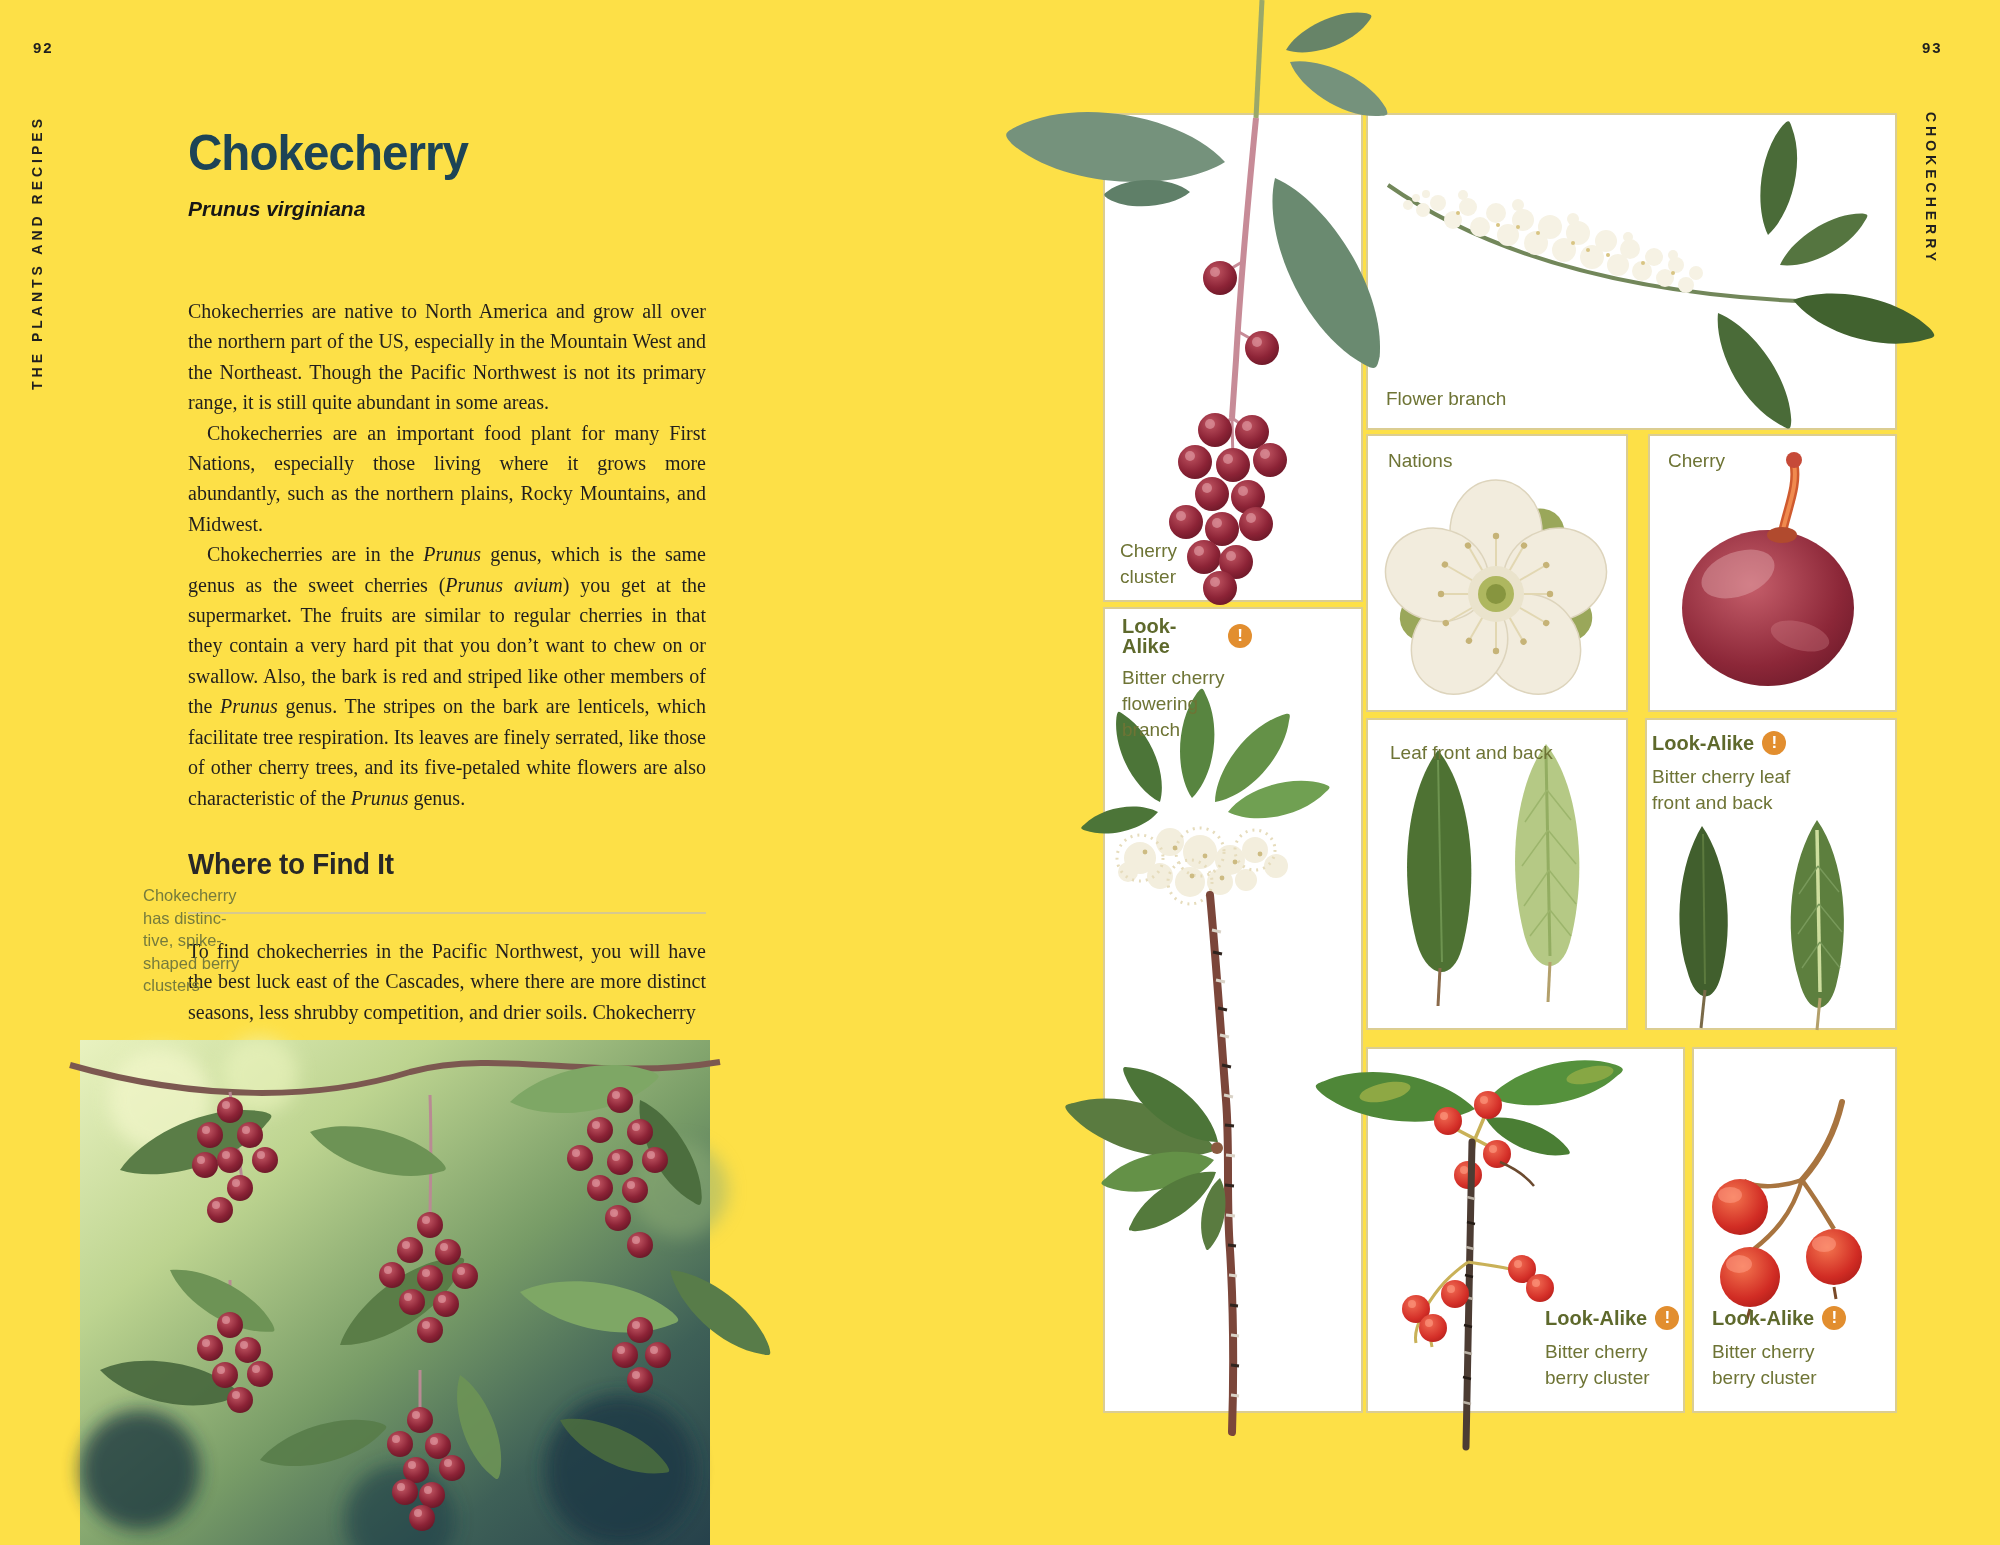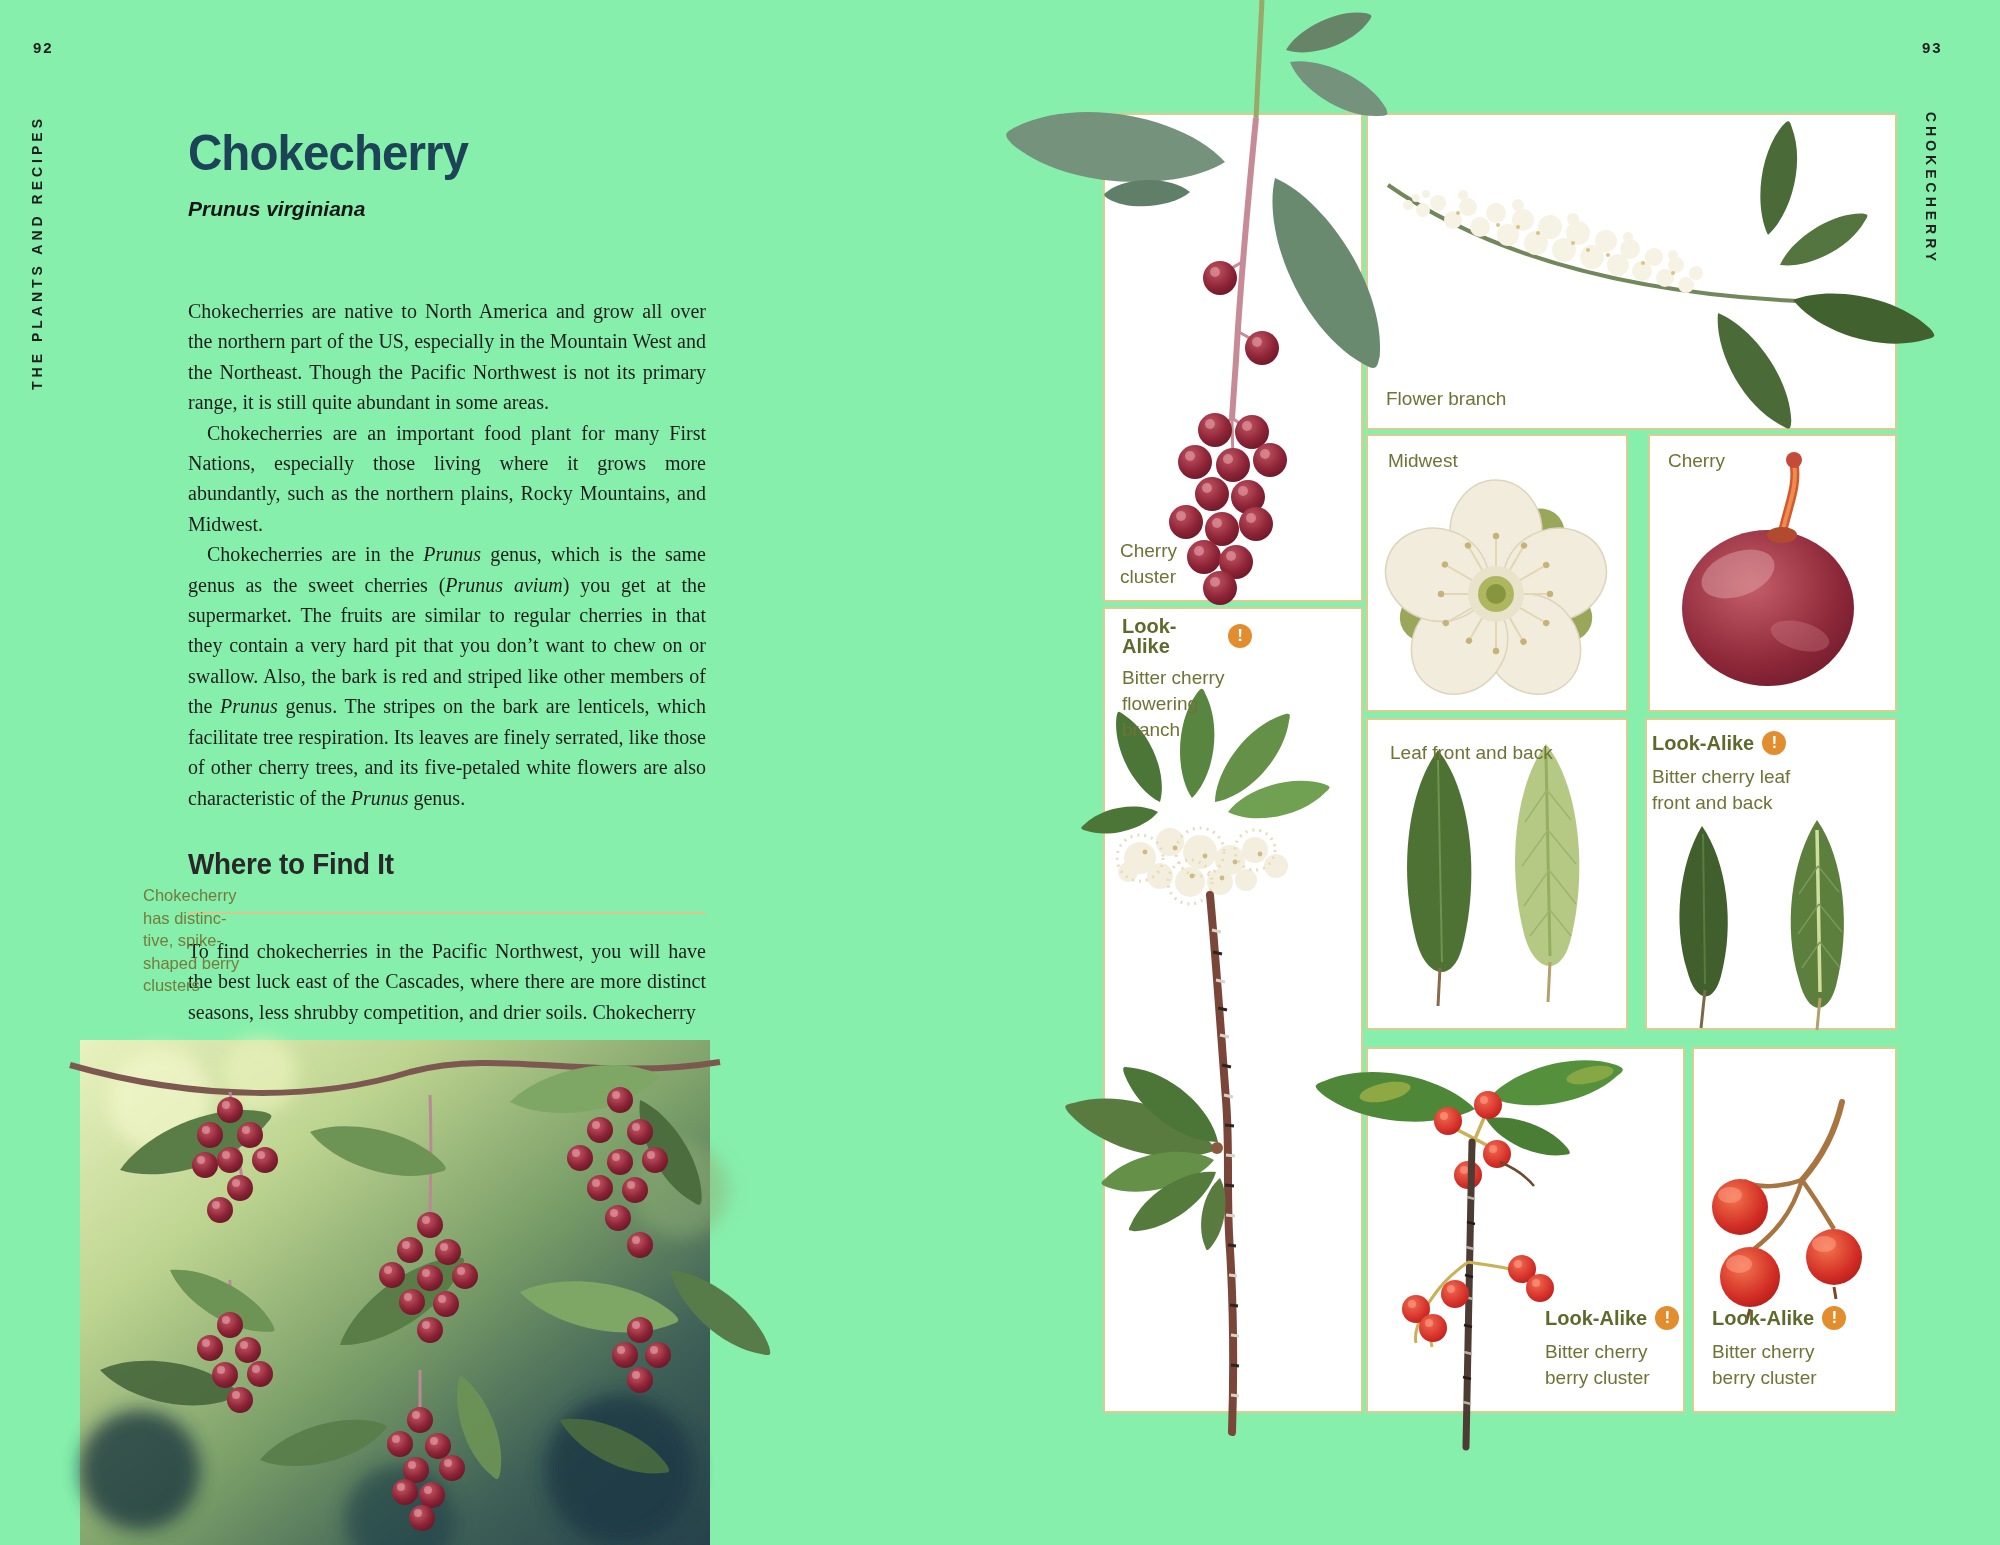--- a/index.html
+++ b/index.html
@@ -1,16 +1,16 @@
 <!DOCTYPE html>
 <html><head>
 <meta charset="utf-8">
 <style>
   html,body{margin:0;padding:0;background:#fff;}
-  .page{position:relative;width:2000px;height:1545px;background:#86efac;overflow:hidden;
+  .page{position:relative;width:2000px;height:1545px;background:#fde047;overflow:hidden;
         font-family:"Liberation Sans",sans-serif;color:#211f1d;}
   .abs{position:absolute;}
   .pagenum{font:700 15px/1 "Liberation Sans",sans-serif;letter-spacing:2px;color:#1f1f1f;}
   .vside{writing-mode:vertical-rl;font:700 14px/1 "Liberation Sans",sans-serif;
          letter-spacing:4px;color:#1f1f1f;white-space:nowrap;}
   .vflip{transform:rotate(180deg);}
   h1.title{margin:0;font:700 50px/1 "Liberation Sans",sans-serif;color:#1d4456;
            letter-spacing:-1px;transform:scaleX(.95);transform-origin:left;}
   .species{font:italic 600 21px/1.25 "Liberation Sans",sans-serif;color:#161616;}
   .family{font:400 21px/1.25 "Liberation Sans",sans-serif;color:#2a2a2a;}
@@ -487,21 +487,21 @@
       <ellipse cx="36" cy="148" rx="12" ry="8" fill="#ff9f86" opacity=".55"></ellipse>
     <circle cx="56" cy="230" r="30" fill="url(#rgI)"></circle>
       <ellipse cx="45" cy="217" rx="13" ry="9" fill="#ff9f86" opacity=".55"></ellipse>
     <circle cx="140" cy="210" r="28" fill="url(#rgI)"></circle>
       <ellipse cx="130" cy="197" rx="12" ry="8" fill="#ff9f86" opacity=".55"></ellipse>
     <path d="M56,262 l-4,14 M140,240 l2,12" stroke="#7a4a28" stroke-width="3" fill="none"></path>
   </svg>
 
   <div class="plabel" style="left:1120px;top:538px;width:92px;">Cherry cluster</div>
   <div class="plabel" style="left:1386px;top:386px;">Flower branch</div>
-  <div class="plabel" style="left:1388px;top:448px;">Midwest</div>
+  <div class="plabel" style="left:1388px;top:448px;">Nations</div>
   <div class="plabel" style="left:1668px;top:448px;">Cherry</div>
   <div class="plabel" style="left:1390px;top:740px;text-align:right;">Leaf front and back</div>
 
   <div class="la" style="left:1122px;top:616px;width:130px;">
     <div class="la-head">
       <span class="la-title">Look-Alike</span>
       <span class="la-badge">!</span>
     </div>
     <div class="la-cap" style="width:115px;">Bitter cherry flowering branch</div>
   </div>

